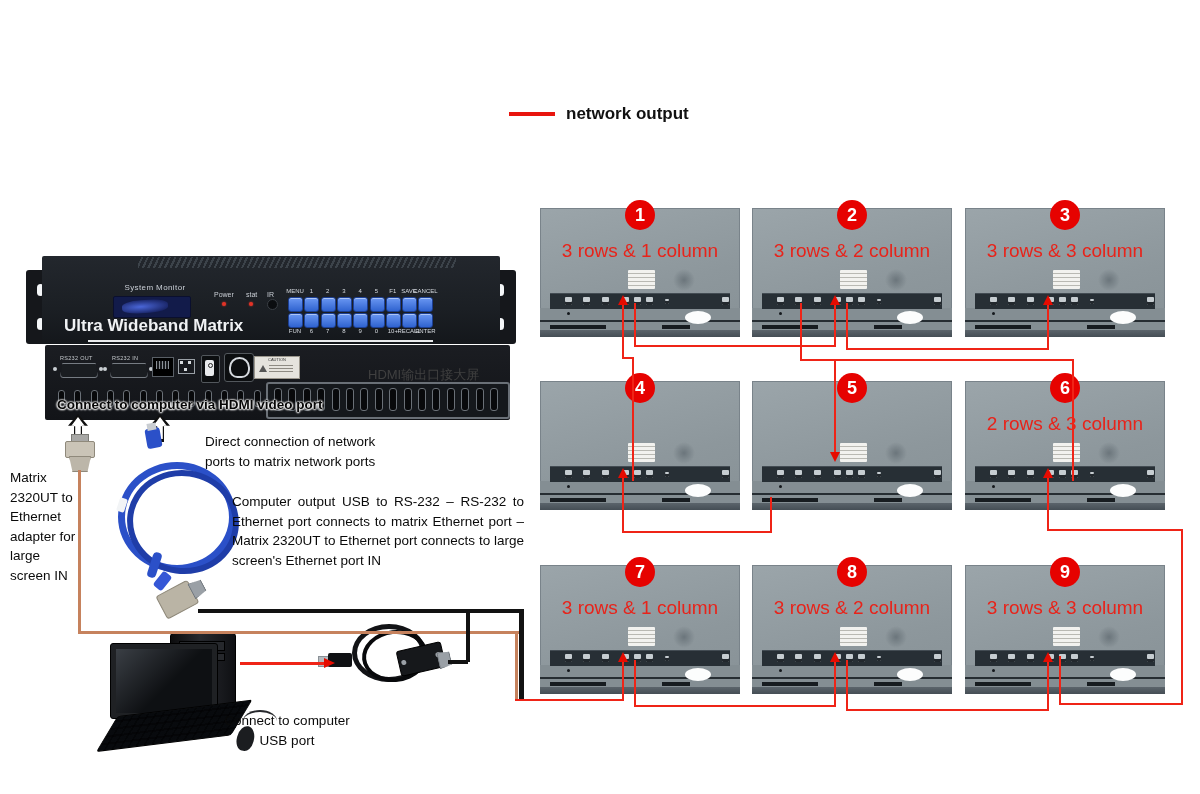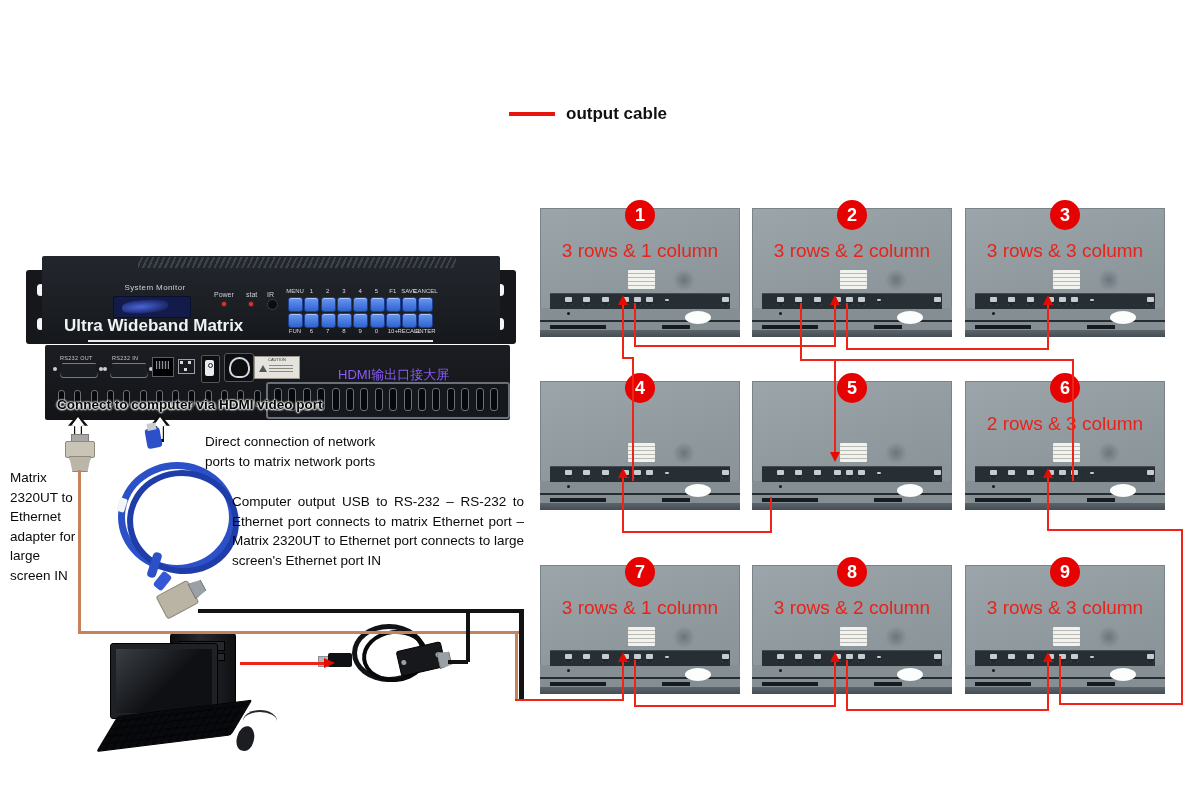--- a/index.html
+++ b/index.html
@@ -39,21 +39,21 @@
   .neticon{left:178px;top:359px;width:15px;height:13px;border:1px solid #9aa0a6;}
   .neticon i{position:absolute;width:3px;height:3px;background:#d8dcdf;display:block;}
   .switch{left:201px;top:355px;width:17px;height:26px;background:#0c0e10;border:1px solid #52575c;border-radius:2px;}
   .switch i{position:absolute;left:3px;top:4px;width:9px;height:16px;background:#e8eaec;border-radius:2px;display:block;}
   .switch i:after{content:"";position:absolute;left:2.5px;top:3px;width:3px;height:3px;border:1px solid #222;border-radius:50%;}
   .inlet{left:224px;top:353px;width:28px;height:27px;background:#0c0e10;border:1px solid #52575c;border-radius:3px;}
   .inlet i{position:absolute;left:4px;top:3px;width:17px;height:17px;border:2px solid #d5d9de;border-radius:50% 50% 40% 40%;display:block;}
   .caution{left:254px;top:356px;width:44px;height:21px;background:#e5e3dd;border:1px solid #9a968c;font-size:4px;color:#333;text-align:center;overflow:hidden;}
   .caution .tri{position:absolute;left:4px;top:8px;width:0;height:0;border-left:4px solid transparent;border-right:4px solid transparent;border-bottom:7px solid #555;}
   .caution .lines{position:absolute;left:14px;top:8px;width:24px;height:9px;background:repeating-linear-gradient(180deg,#8d8a82 0 1px,transparent 1px 3px);}
-  .cnlabel{left:338px;top:366px;font-size:13px;color:#8b5cf6;}
+  .cnlabel{left:368px;top:366px;font-size:13px;color:#404040;}
   .hdmibox{left:266px;top:382px;width:240px;height:33px;border:2px solid #6a7077;border-radius:3px;background:#15181c;}
   .hslot{position:absolute;background:#08090b;border:1px solid #6a7077;border-radius:3px;}
   .hdminote{left:57px;top:397px;width:290px;font-size:13.5px;font-weight:700;color:#060606;
             text-shadow:0 0 2px #fff,0 1px 2px #fff,1px 0 2px #fff,-1px 0 2px #fff;}
   .uparrow{width:20px;height:28px;background:#101010;clip-path:polygon(50% 0,100% 42%,70% 42%,70% 100%,30% 100%,30% 42%,0 42%);}
   .uparrow i{position:absolute;left:3px;top:3px;width:14px;height:22px;background:#fff;clip-path:polygon(50% 0,100% 42%,70% 42%,70% 100%,30% 100%,30% 42%,0 42%);display:block;}
   
   .adapter{left:62px;top:434px;width:34px;height:38px;}
   .adapter .a1{position:absolute;left:9px;top:0;width:16px;height:7px;background:#a8a8a6;border:1px solid #7c7c78;}
   .adapter .a2{position:absolute;left:3px;top:7px;width:28px;height:15px;background:#cac4b7;border:1px solid #8f897b;border-radius:2px;}
@@ -117,21 +117,21 @@
   .ar-down{border-left:5px solid transparent;border-right:5px solid transparent;border-top:10px solid #e60b00;}
   .ar-right{border-top:5px solid transparent;border-bottom:5px solid transparent;border-left:11px solid #e60b00;}
 </style>
 </head>
 <body>
 
 <div id="stage">
 
   <div class="abs legend">
     <span class="legend-line"></span>
-    <span class="legend-text">output cable</span>
+    <span class="legend-text">network output</span>
   </div>
 
   <div class="abs ear" style="left:26px;top:270px;">
     <span class="slot" style="top:14px;"></span>
       <span class="slot" style="top:48px;"></span>
   </div>
   <div class="abs ear" style="left:486px;top:270px;">
     <span class="slot" style="top:14px;"></span>
       <span class="slot" style="top:48px;"></span>
   </div>
@@ -315,20 +315,21 @@
   <div class="abs ucoilB"></div>
   <div class="abs usb-db9">
       <span class="s1"></span>
       <span class="s2"></span>
     </div>
   <div class="abs usb-nose"></div>
 
   <div class="abs note" style="left:10px;top:468px;width:68px;">Matrix 2320UT to Ethernet adapter for large screen IN</div>
   <div class="abs note" style="left:205px;top:432px;width:195px;">Direct connection of network ports to matrix network ports</div>
   <div class="abs note" style="left:232px;top:492px;width:292px;text-align:justify;">Computer output USB to RS-232 – RS-232 to Ethernet port connects to matrix Ethernet port – Matrix 2320UT to Ethernet port connects to large screen's Ethernet port IN</div>
+  <div class="abs note" style="left:218px;top:711px;width:138px;text-align:center;">Connect to computer USB port</div>
 
   <div id="monitors">
       <div class="monitor" style="left: 540px; top: 208px;">
       <div class="m-low"></div>
       <div class="m-line1"></div>
       <div class="m-seg" style="left:10px;width:56px;"></div>
       <div class="m-seg" style="left:122px;width:28px;"></div>
       <div class="m-bottom"></div>
       <div class="m-bar">
           <span class="m-port" style="left: 15px;"></span>

